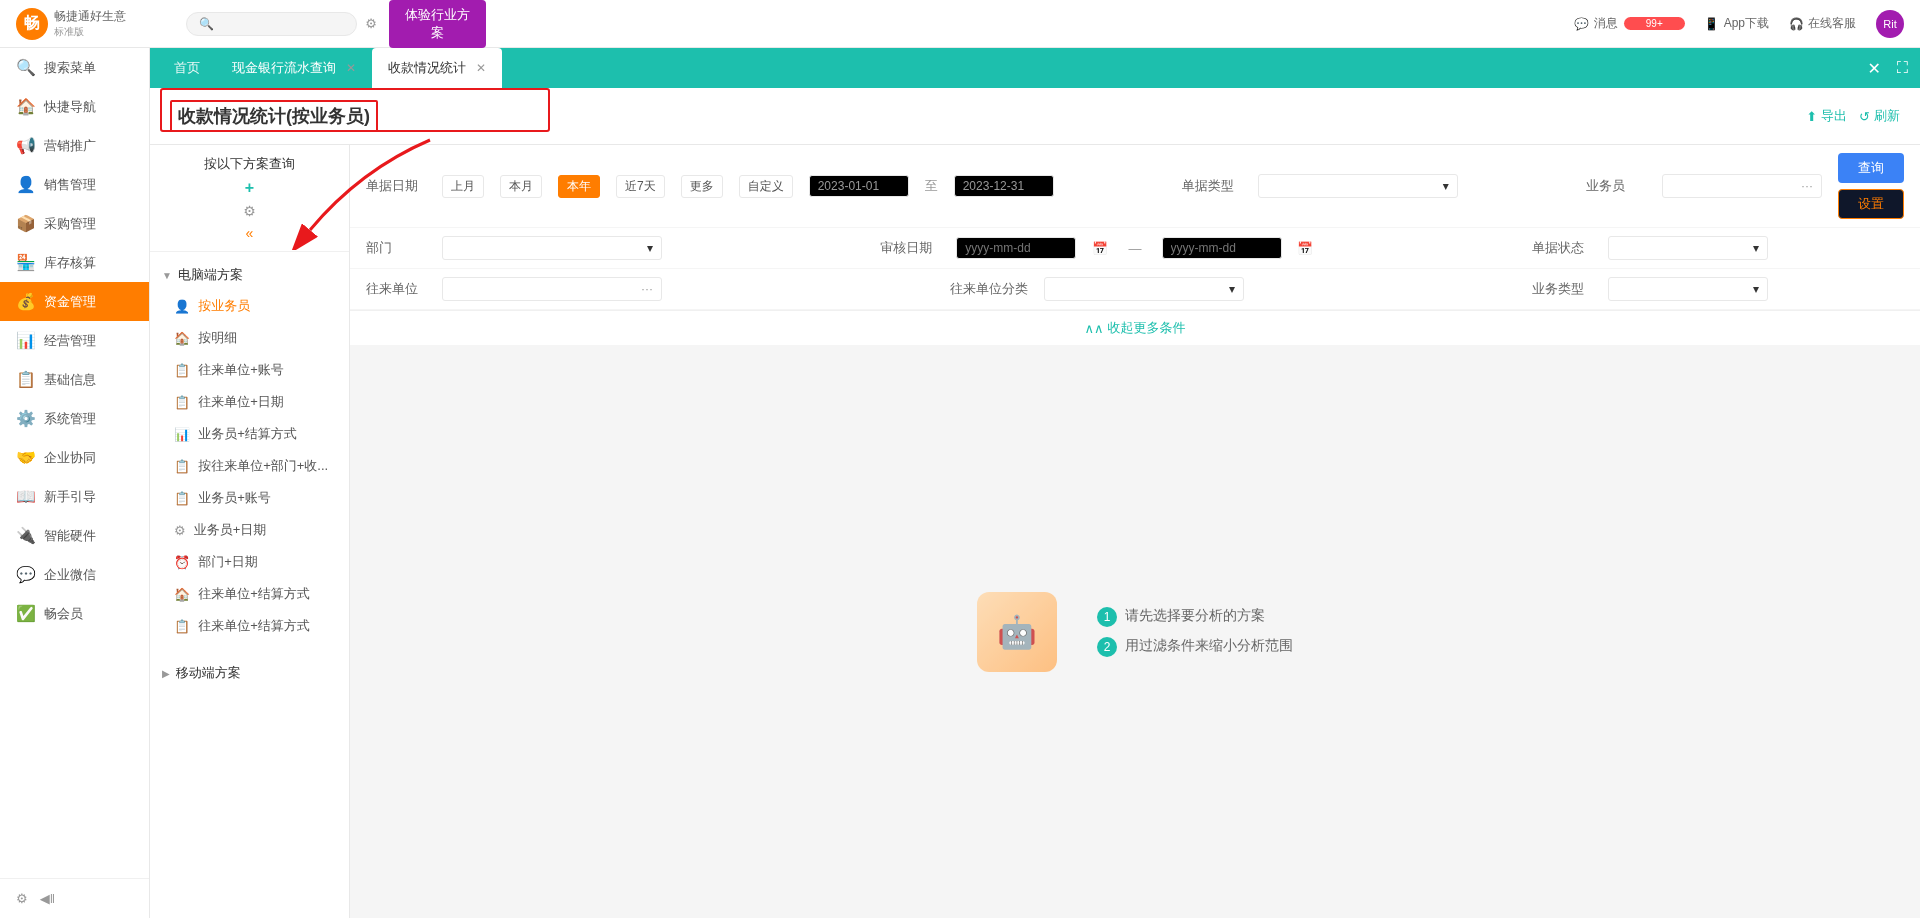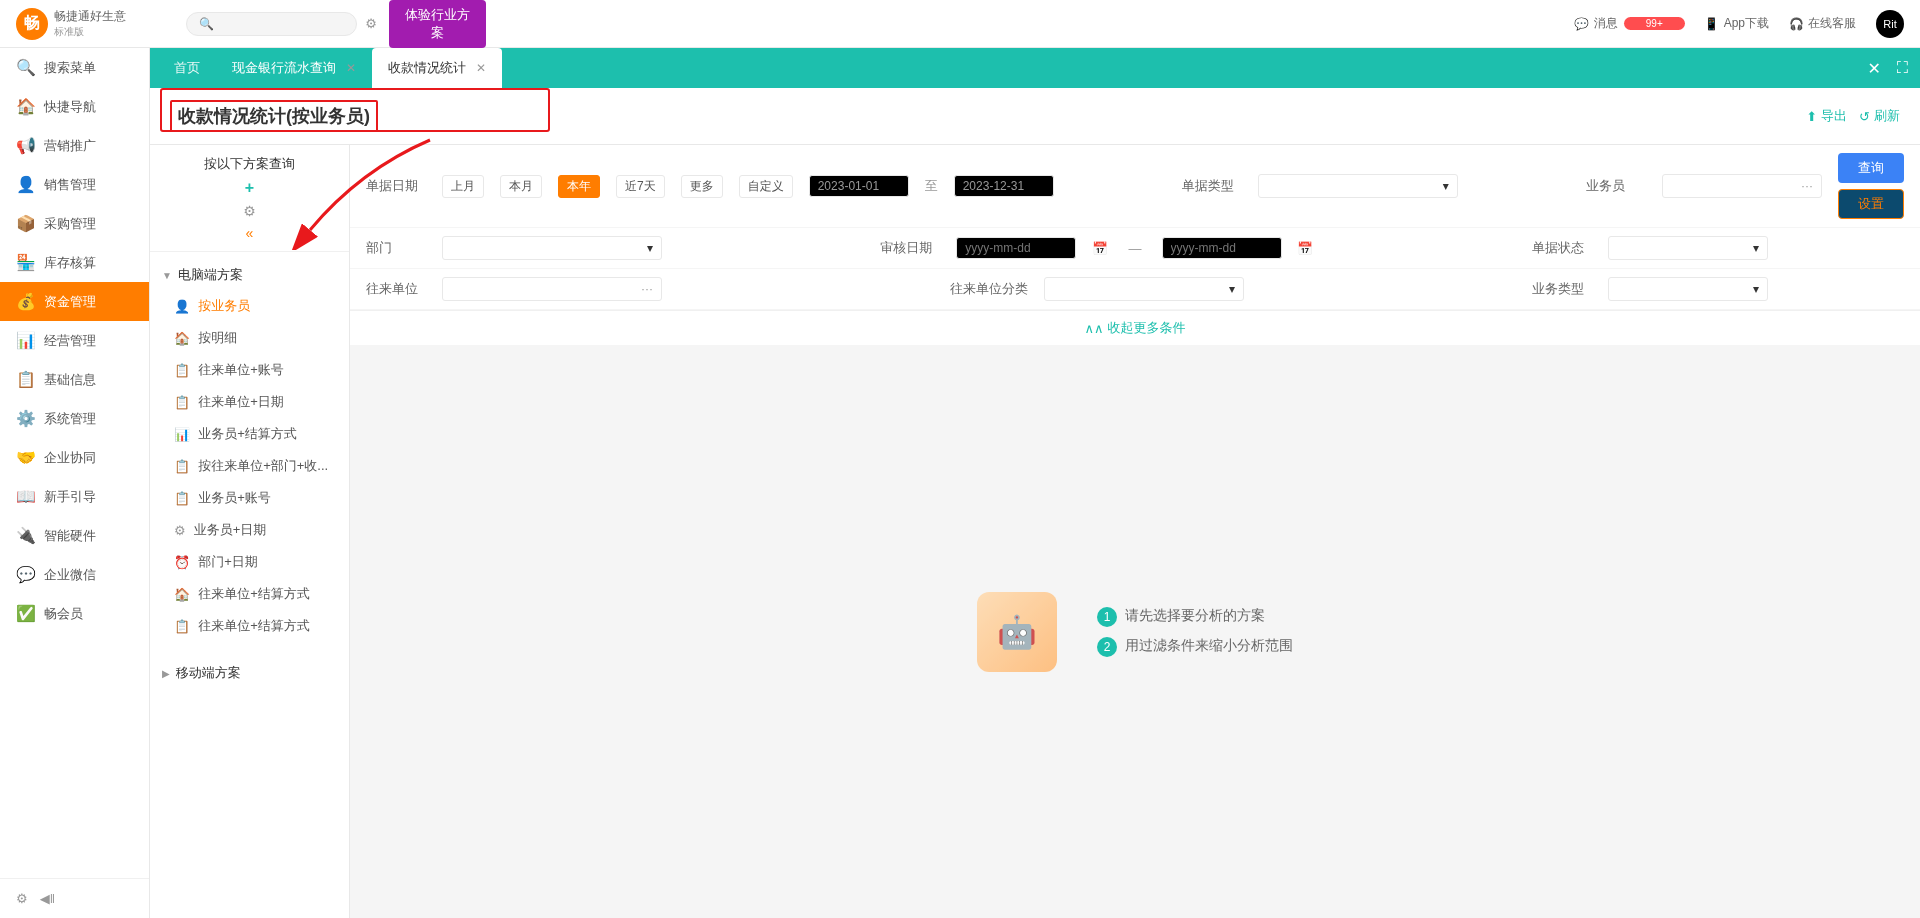--- a/index.html
+++ b/index.html
@@ -71,21 +71,21 @@
     .badge-red {
       background: #ff4d4f;
       color: #fff;
       border-radius: 10px;
       font-size: 10px;
       padding: 1px 22px;
       margin-left: 2px;
     }
     .header-avatar {
       width: 28px; height: 28px;
-      background: #000000;
+      background: #a21caf;
       border-radius: 50%;
       display: flex; align-items: center; justify-content: center;
       color: #fff; font-size: 11px; text-align: center;
     }
 
     
     .sidebar {
       position: fixed;
       left: 0; top: 0; bottom: 0;
       width: 150px;
@@ -299,21 +299,21 @@
     .query-btn {
       background: #3b82f6;
       color: #fff;
       border: none;
       border-radius: 4px;
       padding: 6px 20px;
       font-size: 13px;
       cursor: pointer;
     }
     .set-btn {
-      background: #0c4a6e;
+      background: #0f172a;
       color: #ff7d00;
       border: 1px solid #ff7d00;
       border-radius: 4px;
       padding: 5px 14px;
       font-size: 13px;
       cursor: pointer;
     }
     .filter-actions {
       display: flex; flex-direction: column; gap: 6px; margin-left: auto;
     }

